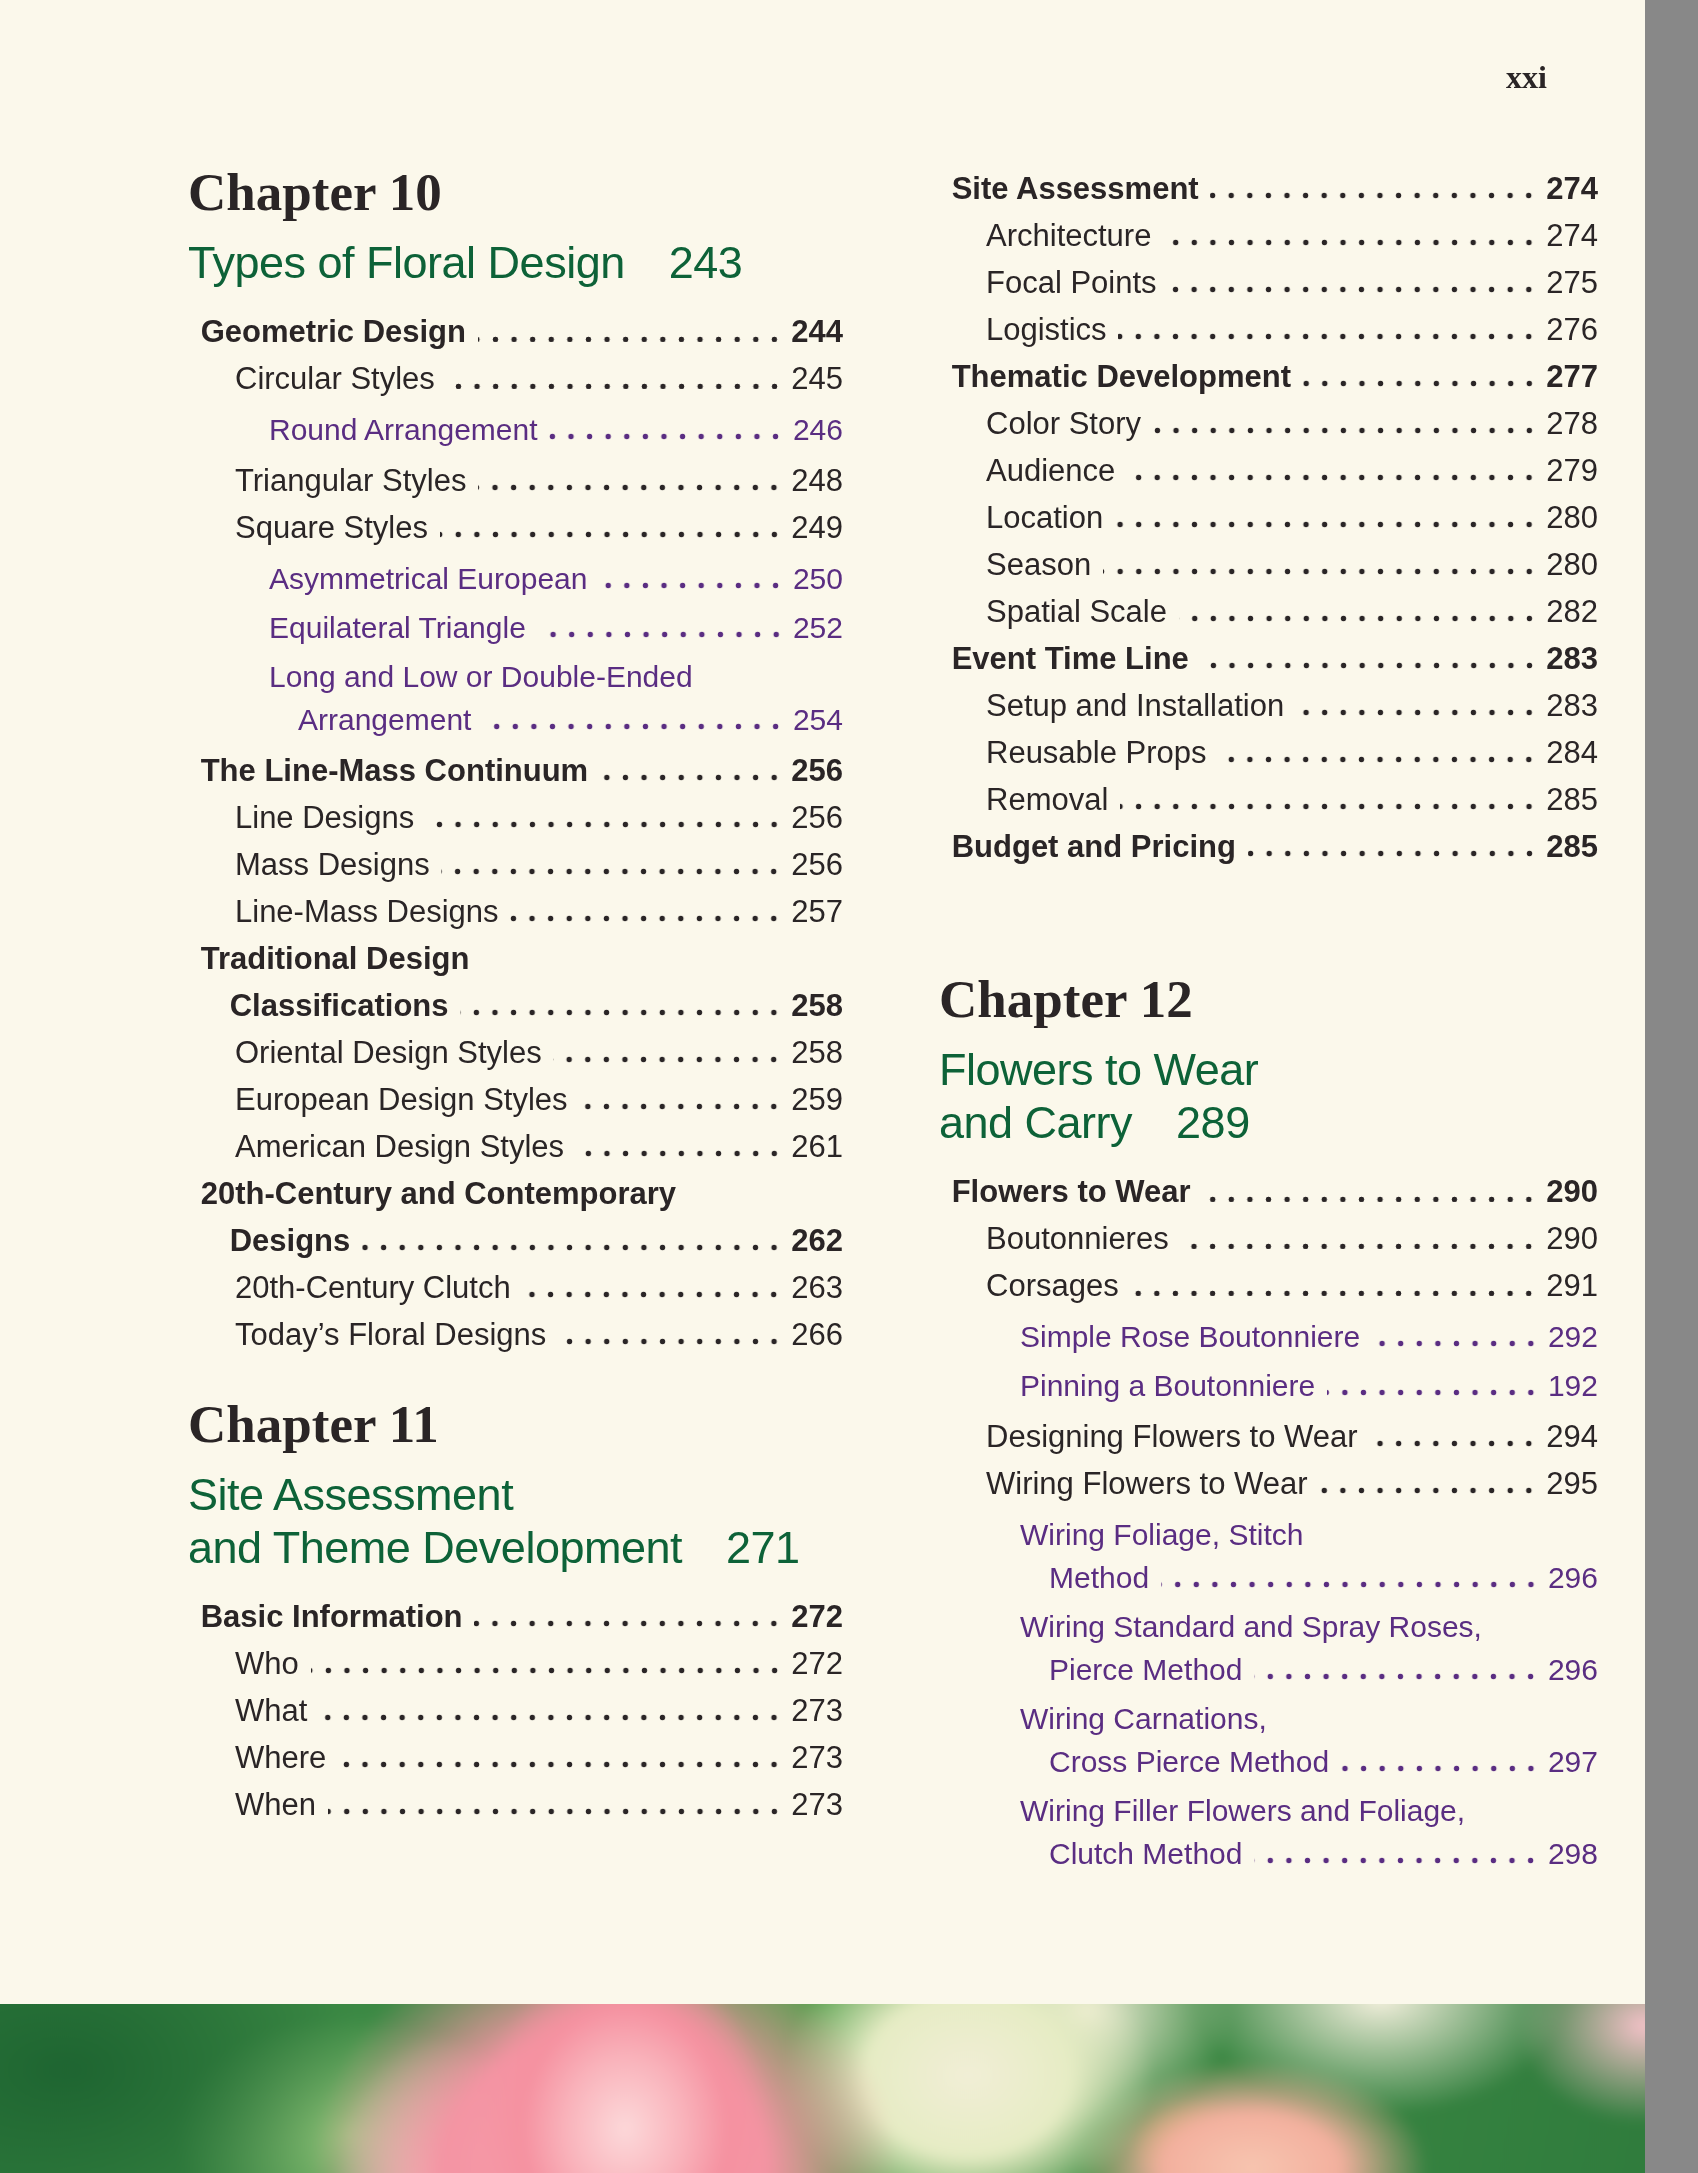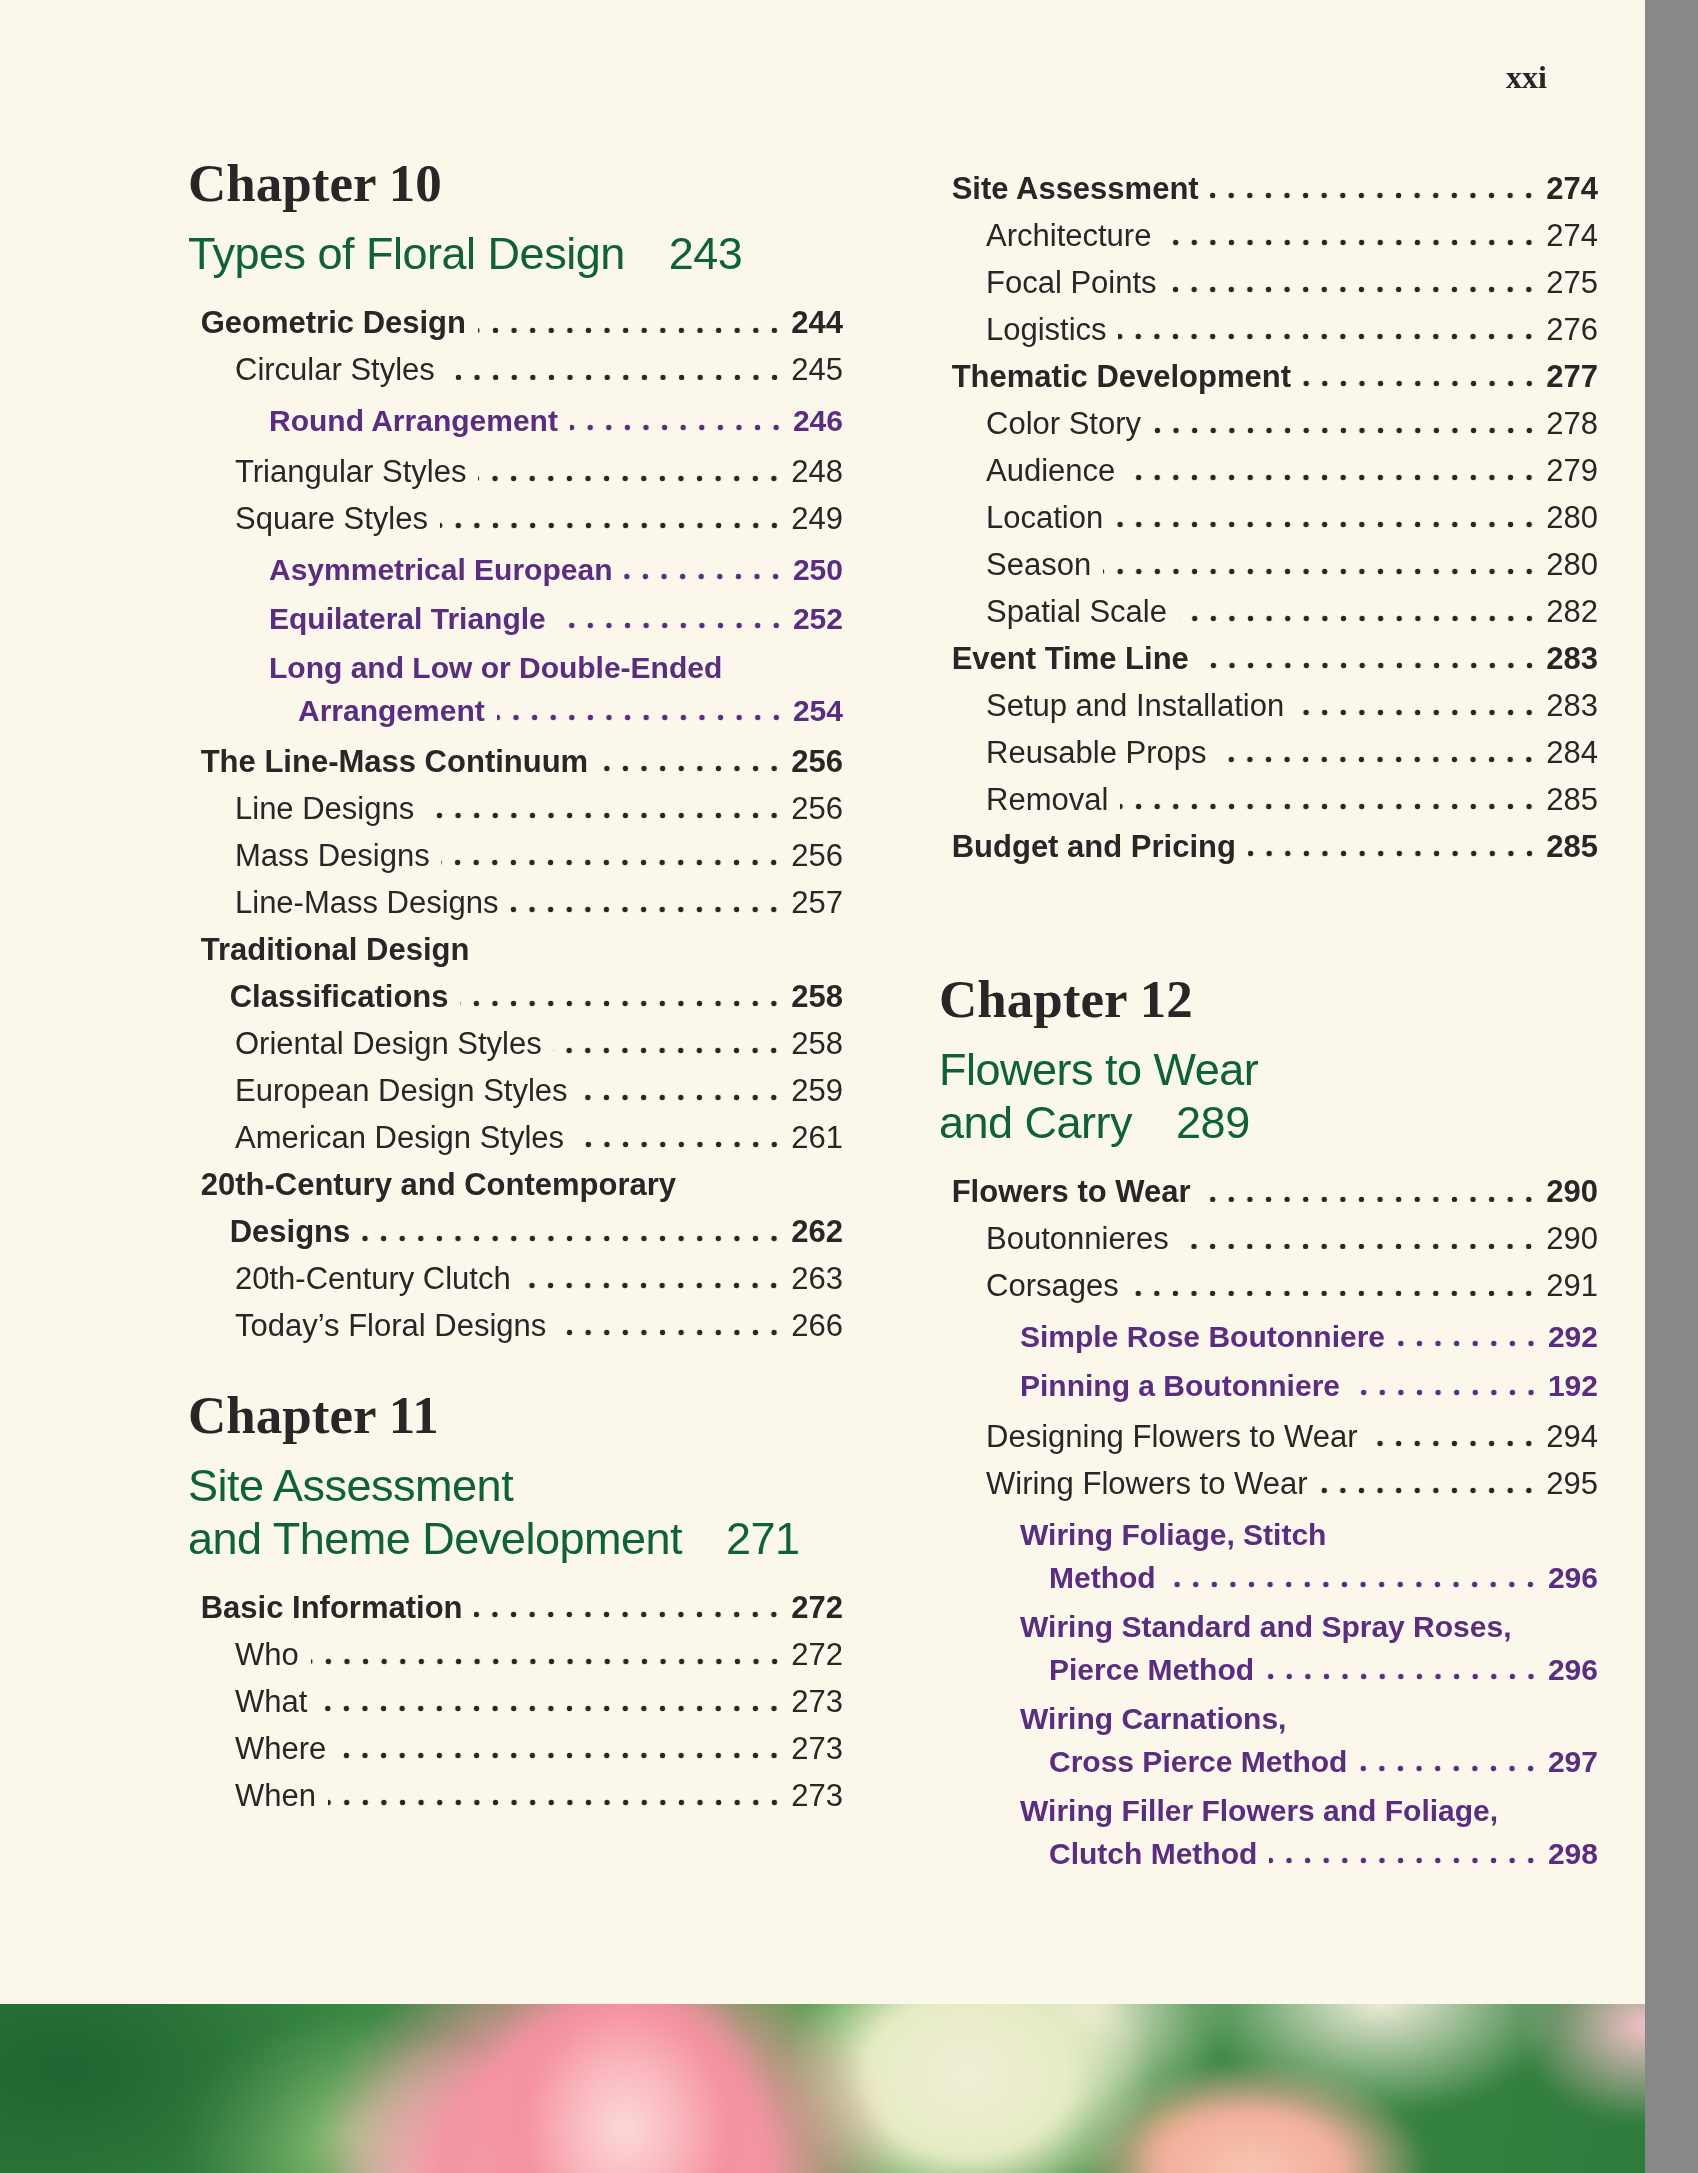--- a/index.html
+++ b/index.html
@@ -15,21 +15,21 @@
   .corner {
     position: absolute;
     top: 59px;
     right: 98px;
     font-family: "Liberation Serif", serif;
     font-weight: bold;
     font-size: 32px;
     color: var(--ink, #2A2526);
   }
   .col { position: absolute; }
-  .col-left  { left: 188px; width: 655px; top: 152px; }
+  .col-left  { left: 188px; width: 655px; top: 161px; }
   .col-right { left: 939px; width: 659px; top: 165px; }
 
   .chapter-block { margin: 0; }
   .col-left  .chapter-gap { margin-top: 35px; }
   .col-right .chapter-gap { margin-top: 98px; }
   .chapter-label {
     font-family: "Liberation Serif", serif;
     font-weight: 700;
     font-size: 53px;
     line-height: 63px;
@@ -44,21 +44,21 @@
     margin: 0 0 19.6px 0;
   }
 
   .entry { font-size: 31px; line-height: 47px; }
   .entry .row { display: flex; align-items: baseline; }
   .lvl1 { font-weight: bold; padding-left: 12.7px; color: var(--ink, #2A2526); }
   .lvl2 { padding-left: 47px; font-weight: normal; }
   .lvl3 {
     padding-left: 81px;
     color: var(--purple, #5A2D82);
-    font-weight: bold;
+    font-weight: normal;
     font-size: 30px;
     line-height: 43px;
     margin: 5.9px 0;
   }
   .row.cont { padding-left: 29px; }
 
   .leader {
     flex: 1 1 23.5px;
     min-width: 23.5px;
     height: 6.9px;

